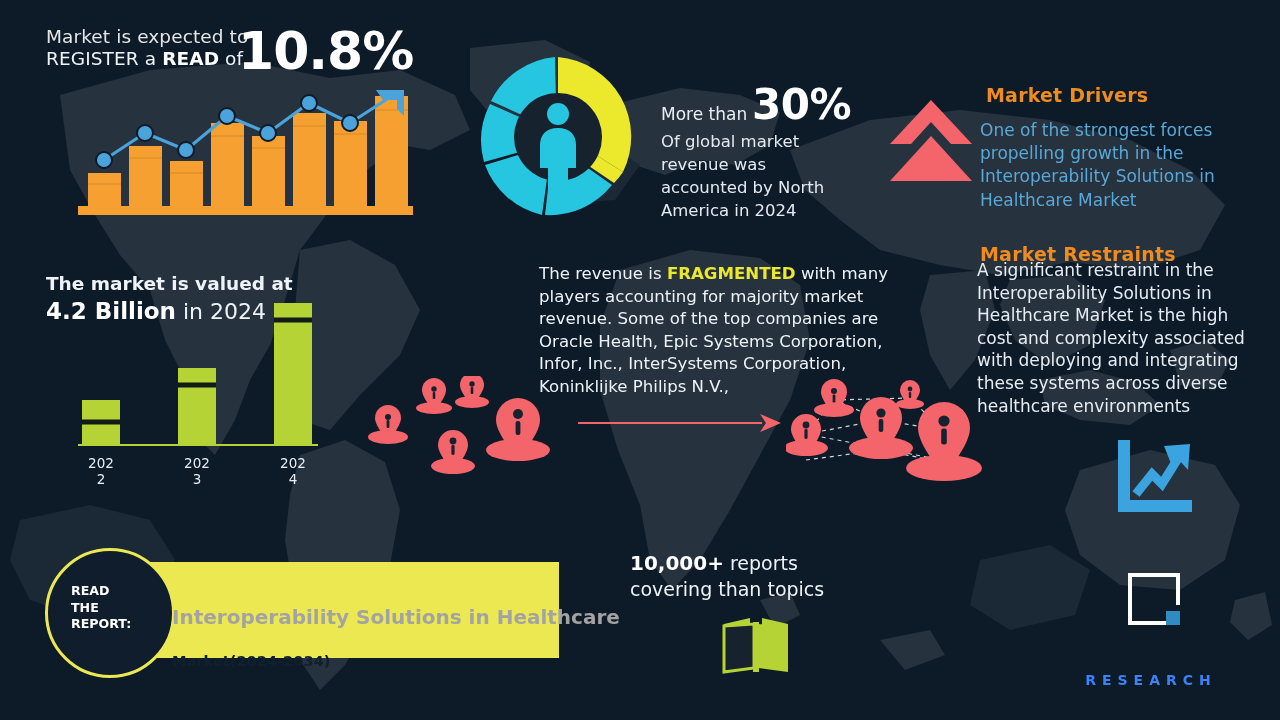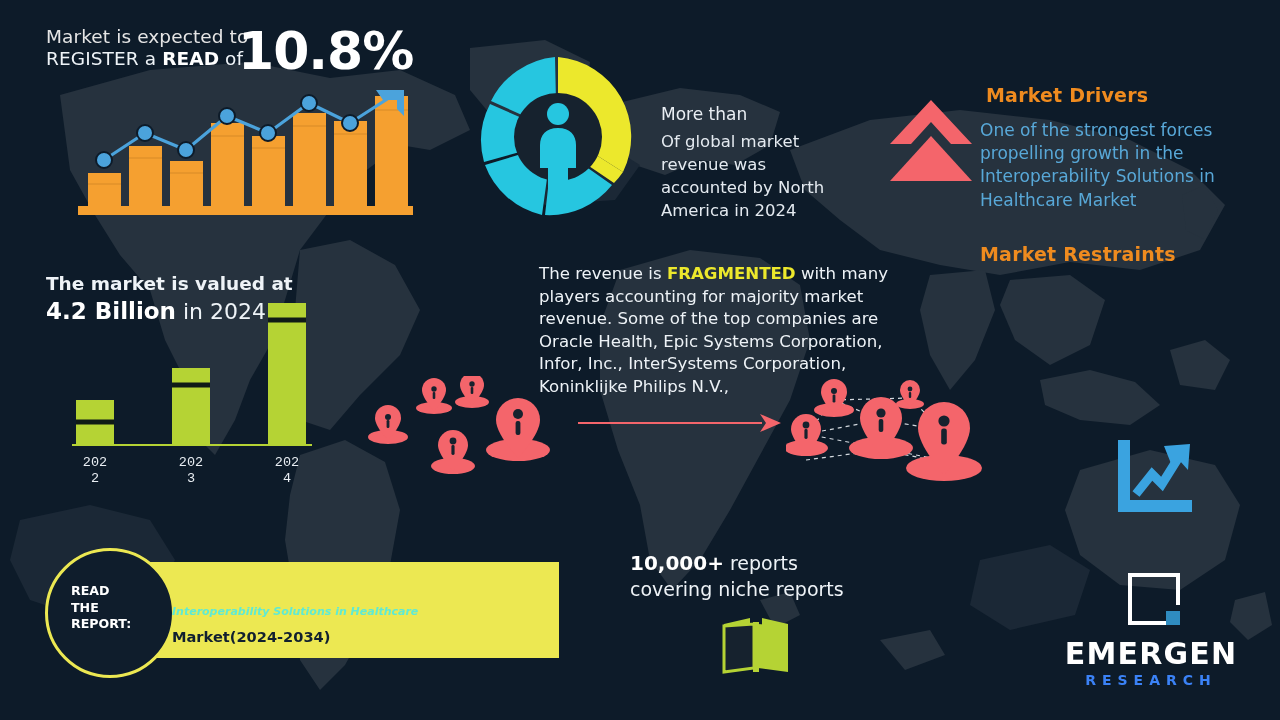--- a/index.html
+++ b/index.html
@@ -43,39 +43,39 @@
   #restraints-title{left:980px;top:223px;font-size:19px;font-weight:bold;color:#ef8b1f;letter-spacing:.2px;margin-top:20px;}
   #restraints-body{left:977px;top:259px;width:268px;font-size:17px;line-height:22.6px;color:#e6ecf2;white-space:normal;}
 
   
   #chevrons{position:absolute;left:888px;top:98px;width:86px;height:85px;}
 
   
   #valued1{left:46px;top:273px;font-size:18.5px;color:#eef3f7;font-weight:bold;}
   #valued2{left:46px;top:298px;font-size:22px;color:#eef3f7;}
   #valued2 b{font-weight:bold;color:#ffffff;font-size:23px;}
-  #greenchart{position:absolute;left:44px;top:295px;width:280px;height:195px;font-family:Liberation Mono, monospace;}
+  #greenchart{position:absolute;left:50px;top:295px;width:280px;height:195px;}
   .gx-label{position:absolute;font-size:13.5px;color:#e9eef3;text-align:center;line-height:16px;width:34px;}
 
   
   #frag{left:539px;top:263px;width:360px;font-size:16.6px;line-height:22.6px;color:#eef3f7;white-space:normal;}
   #frag .hl{color:#ece82c;font-weight:bold;}
 
   
   #pins-left{position:absolute;left:362px;top:376px;width:190px;height:110px;}
   #pins-right{position:absolute;left:786px;top:370px;width:200px;height:118px;}
   #arrow-mid{position:absolute;left:576px;top:412px;width:206px;height:22px;}
 
   
   #bluechart{position:absolute;left:1112px;top:438px;width:82px;height:78px;}
 
   
   #banner{position:absolute;left:144px;top:562px;width:415px;height:96px;background:#ece852;}
-  #banner-l1{position:absolute;left:172px;top:605px;font-size:11px;font-weight:bold;color:#5eead4;font-style:italic;}
-  #banner-l2{position:absolute;left:172px;top:628px;font-size:14.6px;font-weight:bold;color:#11202f;}
+  #banner-l1{position:absolute;left:172px;top:605px;font-size:20px;font-weight:bold;color:#a3a3a3;}
+  #banner-l2{position:absolute;left:172px;top:652px;font-size:14.6px;font-weight:bold;color:#11202f;}
   #readcircle{position:absolute;left:45px;top:548px;width:124px;height:124px;border-radius:50%;
     background:#0f1d2c;border:3px solid #ece852;}
   #read-lines{position:absolute;left:71px;top:583px;font-size:12.6px;font-weight:bold;color:#ffffff;line-height:16.5px;}
 
   
   #rep1{left:630px;top:551px;font-size:19px;color:#eef3f7;}
   #rep1 b{font-weight:bold;font-size:20px;color:#ffffff;}
   #rep2{left:630px;top:578px;font-size:19px;color:#eef3f7;}
   #book{position:absolute;left:720px;top:612px;width:72px;height:62px;}
 
@@ -183,32 +183,34 @@
       <path d="M18,49 A80,80 0 0,1 82,5 L83,50 A45,45 0 0,0 60,68 Z" fill="#26c6e0"></path>
 
       <circle cx="85" cy="85" r="44" fill="#16222e"></circle>
 
       <circle cx="85" cy="62" r="11" fill="#26c6e0"></circle>
       <path d="M85,76 c-12,0 -18,7 -18,17 l0,23 l8,0 l0,24 l20,0 l0,-24 l8,0 l0,-23 c0,-10 -6,-17 -18,-17 Z" fill="#26c6e0"></path>
     </svg>
   </div>
 
   <div class="t" id="more-than">More than</div>
+  <div class="t" id="thirty">30%</div>
   <div class="t" id="na-text">Of global market revenue was accounted by North America in 2024</div>
 
   <div id="chevrons">
     <svg viewBox="0 0 86 85" xmlns="http://www.w3.org/2000/svg">
       <path d="M43,2 L84,46 L63,46 L43,24 L23,46 L2,46 Z" fill="#f4656b"></path>
       <path d="M43,38 L84,83 L2,83 Z" fill="#f4656b"></path>
     </svg>
   </div>
 
   <div class="t" id="drivers-title">Market Drivers</div>
   <div class="t" id="drivers-body">One of the strongest forces propelling growth in the Interoperability Solutions in Healthcare Market</div>
   <div class="t" id="restraints-title">Market Restraints</div>
+  <div class="t" id="restraints-body">A significant restraint in the Interoperability Solutions in Healthcare Market is the high cost and complexity associated with deploying and integrating these systems across diverse healthcare environments</div>
 
   <div class="t" id="valued1">The market is valued at</div>
   <div class="t" id="valued2"><b>4.2 Billion</b><span> in 2024</span></div>
 
   <div id="greenchart">
     <svg viewBox="0 0 280 160" xmlns="http://www.w3.org/2000/svg">
 
       <line x1="28" y1="150" x2="268" y2="150" stroke="#b5d334" stroke-width="2"></line>
 
       <rect x="32" y="105" width="38" height="45" fill="#b5d334"></rect>
@@ -327,33 +329,32 @@
   <div id="readcircle"></div>
   <div id="read-lines">
     <span>READ</span><br>
     <span>THE</span><br>
     <span>REPORT:</span>
   </div>
   <div id="banner-l1">Interoperability Solutions in Healthcare</div>
   <div id="banner-l2">Market(2024-2034)</div>
 
   <div class="t" id="rep1"><b>10,000+</b><span> reports</span></div>
-  <div class="t" id="rep2">covering niche reports</div>
+  <div class="t" id="rep2">covering than topics</div>
   <div id="book">
     <svg viewBox="0 0 72 62" xmlns="http://www.w3.org/2000/svg">
       <path d="M4,12 L30,6 L30,18 L4,22 Z" fill="#b5d334"></path>
       <path d="M68,12 L42,6 L42,18 L68,22 Z" fill="#b5d334"></path>
       <path d="M4,14 L4,60 L34,56 L34,12 Z" fill="#16222e" stroke="#b5d334" stroke-width="3"></path>
       <path d="M68,14 L68,60 L38,56 L38,12 Z" fill="#b5d334"></path>
       <rect x="33" y="10" width="6" height="50" fill="#b5d334"></rect>
     </svg>
   </div>
 
   <div id="logo-sq">
     <svg viewBox="0 0 56 56" xmlns="http://www.w3.org/2000/svg">
       <path d="M2,2 L54,2 L54,34 L50,34 L50,6 L6,6 L6,50 L42,50 L42,54 L2,54 Z" fill="#ffffff"></path>
       <path d="M40,40 L54,40 L54,54 L40,54 Z" fill="#2f8cc0"></path>
     </svg>
   </div>
-  <div id="logo-name">EMERGEN</div>
   <div id="logo-sub">RESEARCH</div>
 
 </div>
 
 </body></html>

